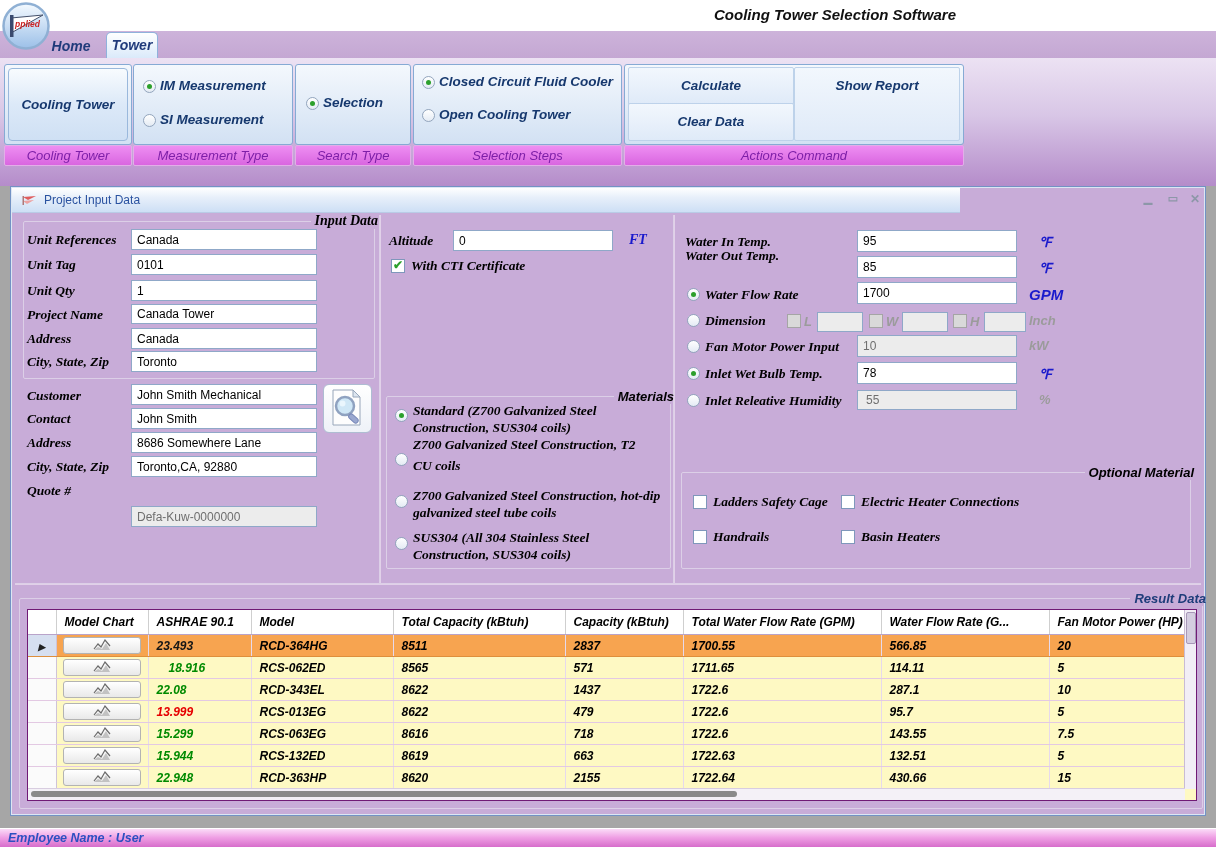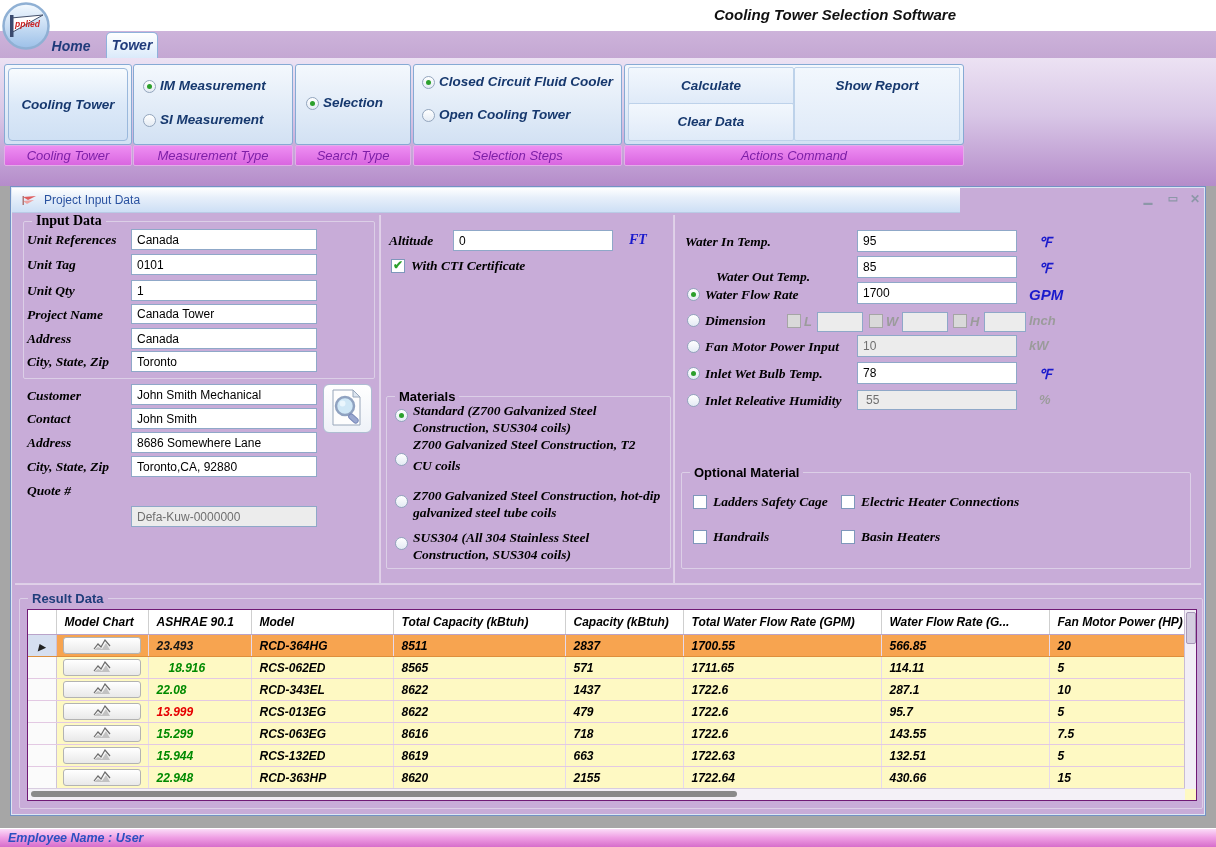--- a/index.html
+++ b/index.html
@@ -34,21 +34,21 @@
   .cb.on::after{content:'✔';position:absolute;left:1px;top:-2px;color:#2ca02c;font-size:12px;font-weight:bold;}
   .cb.dis{background:#d9d9d9;border-color:#a5a5a5;}
 
   
   .win{background:#c8acd8;border:1px solid #7392c4;box-shadow:0 0 0 1px #dce6f4 inset;}
   .titlebar{background:linear-gradient(#ffffff,#e7effa 40%,#cddff5);border-bottom:1px solid #b9cbe6;}
   .title-text{font-size:12px;color:#2a52a0;}
   .winbtn{color:#8d97a8;font-size:11px;font-weight:bold;text-align:center;cursor:default;}
 
   .ser-label{font-family:"Liberation Serif",serif;font-weight:bold;font-style:italic;font-size:13.5px;color:#000;white-space:nowrap;}
-  .sec-title{font-weight:bold;font-size:13px;color:#000;}
+  .sec-title{font-weight:bold;font-style:italic;font-size:13px;color:#000;text-align:right;}
   fieldset.grp{position:absolute;margin:0;padding:0;border:1px solid #dccfe7;border-radius:2px;background:transparent;}
   fieldset.grp legend{margin-left:8px;padding:0 4px;}
   .unit-b{font-family:"Liberation Serif",serif;color:#1a1acc;font-weight:bold;font-style:italic;font-size:14px;}
   .unit-big{font-size:15px;font-family:"Liberation Sans",sans-serif;}
   .unit-d{color:#9b9b9b;font-weight:bold;font-style:italic;font-size:13px;}
   input.fld{position:absolute;border:1px solid #8fa8c8;font:12px "Liberation Sans",sans-serif;
             padding:1px 5px;background:#fff;box-sizing:border-box;color:#000;}
   input.fld.dis{background:#ececec;color:#6f6f6f;}
   .divider-v{width:1px;background:#dccfe7;box-shadow:1px 0 0 rgba(255,255,255,.45);}
   .divider-h{height:1px;background:#dccfe7;box-shadow:0 1px 0 rgba(255,255,255,.45);}
@@ -207,21 +207,21 @@
     <span class="abs ser-label" style="left:402px;top:247px;width:230px;white-space:normal;line-height:21px;">Z700 Galvanized Steel Construction, T2 CU coils</span>
     <span class="abs radio" style="left:384px;top:308px;"></span>
     <span class="abs ser-label" style="left:402px;top:300px;width:250px;white-space:normal;line-height:17px;">Z700 Galvanized Steel Construction, hot-dip galvanized steel tube coils</span>
     <span class="abs radio" style="left:384px;top:350px;"></span>
     <span class="abs ser-label" style="left:402px;top:342px;width:230px;white-space:normal;line-height:17px;">SUS304 (All 304 Stainless Steel Construction, SUS304 coils)</span>
 
     <span class="abs ser-label" style="left:674px;top:47px;">Water In Temp.</span>
     <input class="fld" style="left: 846px; top: 43px; width: 160px; height: 22px;" value="95">
     <span class="abs unit-b" style="left:1028px;top:45px;">℉</span>
 
-    <span class="abs ser-label" style="left:674px;top:82px;margin-left:31px;">Water Out Temp.</span>
+    <span class="abs ser-label" style="left:674px;top:61px;">Water Out Temp.</span>
     <input class="fld" style="left: 846px; top: 69px; width: 160px; height: 22px;" value="85">
     <span class="abs unit-b" style="left:1028px;top:71px;">℉</span>
 
     <span class="abs radio on" style="left:676px;top:101px;"></span>
     <span class="abs ser-label" style="left:694px;top:100px;">Water Flow Rate</span>
     <input class="fld" style="left: 846px; top: 95px; width: 160px; height: 22px;" value="1700">
     <span class="abs unit-b unit-big" style="left:1018px;top:99px;">GPM</span>
 
     <span class="abs radio" style="left:676px;top:127px;"></span>
     <span class="abs ser-label" style="left:694px;top:126px;">Dimension</span>

